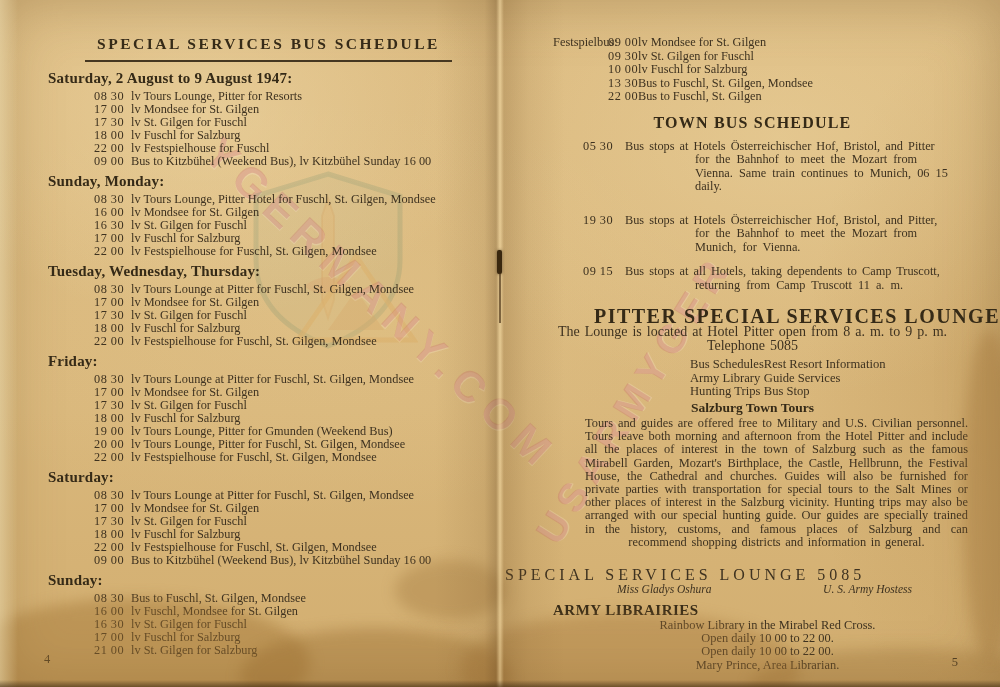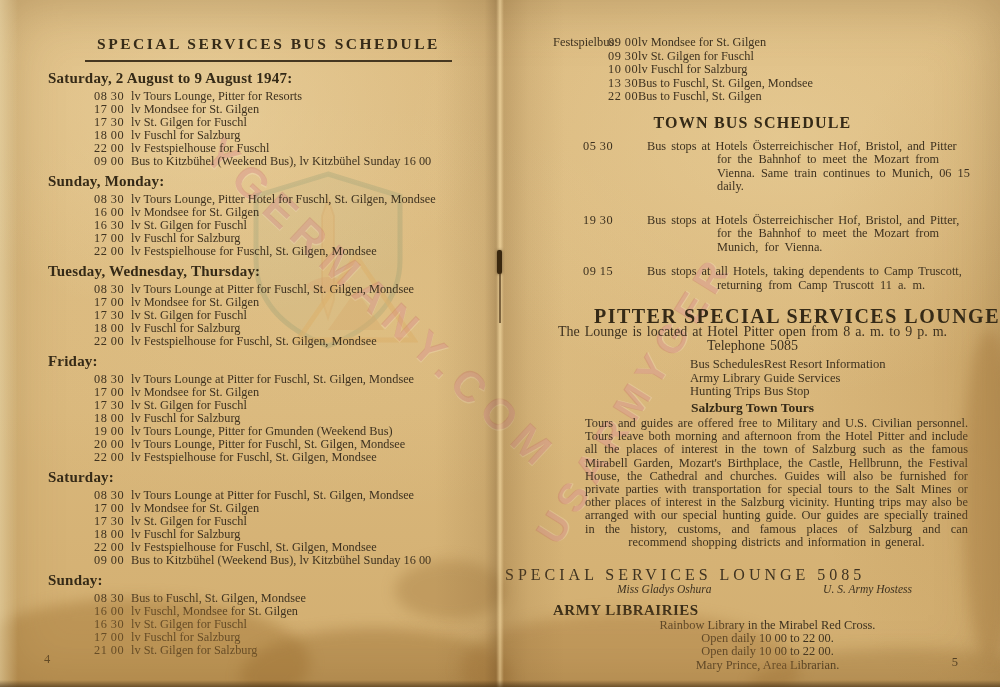--- a/index.html
+++ b/index.html
@@ -69,21 +69,21 @@
   .lp-num{left:44px;bottom:20px;}
   .rp-num{right:42px;bottom:17px;}
   
   .rp-inner{padding-top:36px;}
   .fest-block{position:relative;}
   .fest-label{position:absolute;left:48px;top:0;font-size:12.4px;line-height:13.6px;}
   .fest-rows .row{margin-left:103px;line-height:13.6px;}
   .fest-rows .time{width:30px;flex:0 0 30px;}
   .tb-title{margin-top:9px;text-align:center;font-weight:bold;font-size:16px;line-height:20px;
     letter-spacing:1.2px;color:#352a17;}
-  .tb-entry{display:flex;margin:7px 28px 0 78px;gap:22px;}
+  .tb-entry{display:flex;margin:7px 28px 0 78px;}
   .tb-entry + .tb-entry{margin-top:20px;}
   .tb-entry:last-child{margin-top:11px;}
   .tb-time{width:42px;flex:0 0 42px;font-size:12.3px;line-height:13.5px;letter-spacing:0.5px;}
   .tb-lines{flex:1;}
   .tb-line{font-size:12.3px;line-height:13.5px;word-spacing:2px;white-space:nowrap;}
   .tb-line.cont{margin-left:70px;word-spacing:3px;}
   .lounge-title{margin-top:15px;text-align:right;font-weight:bold;font-size:20px;
     line-height:18px;letter-spacing:1.5px;color:#352a17;}
   .lounge-line{text-align:center;font-size:14px;line-height:14px;word-spacing:1.5px;}
   .services{display:flex;margin:5px 0 0 85px;}

